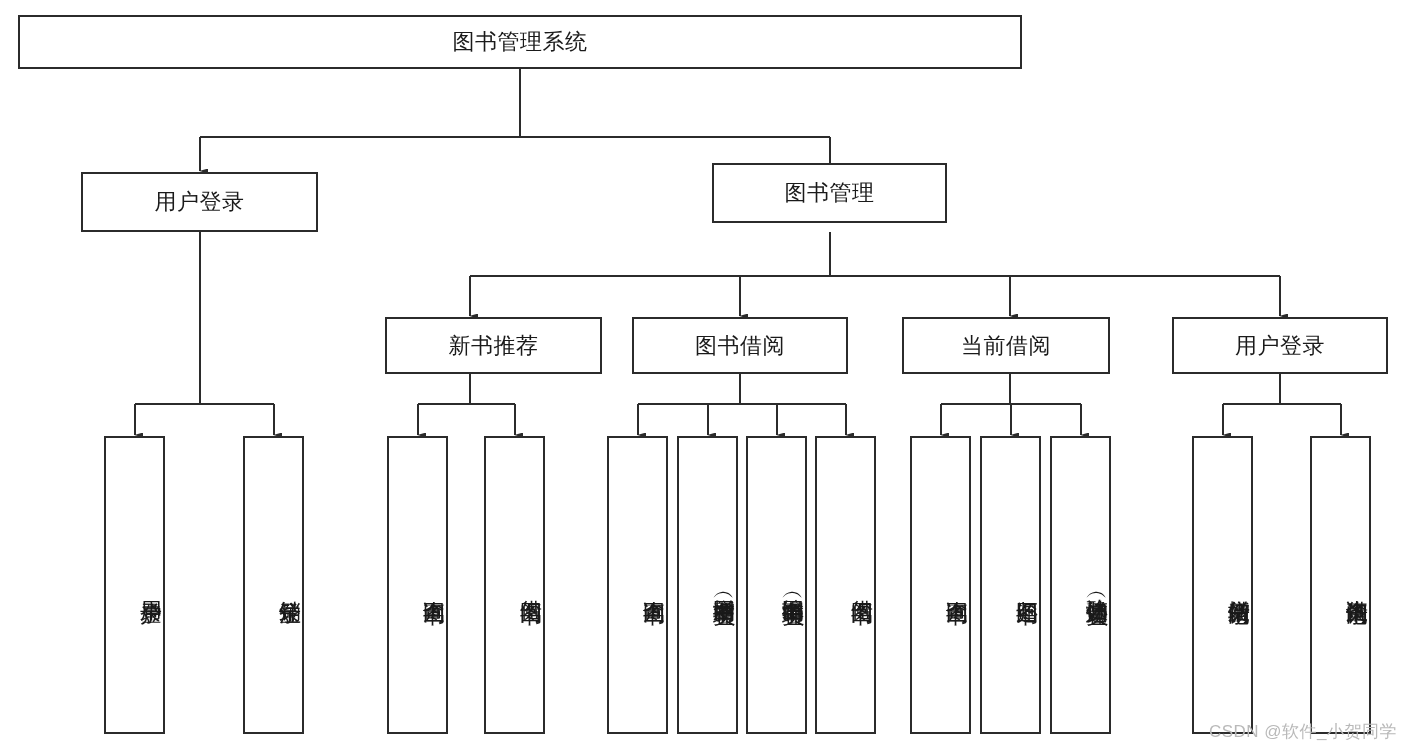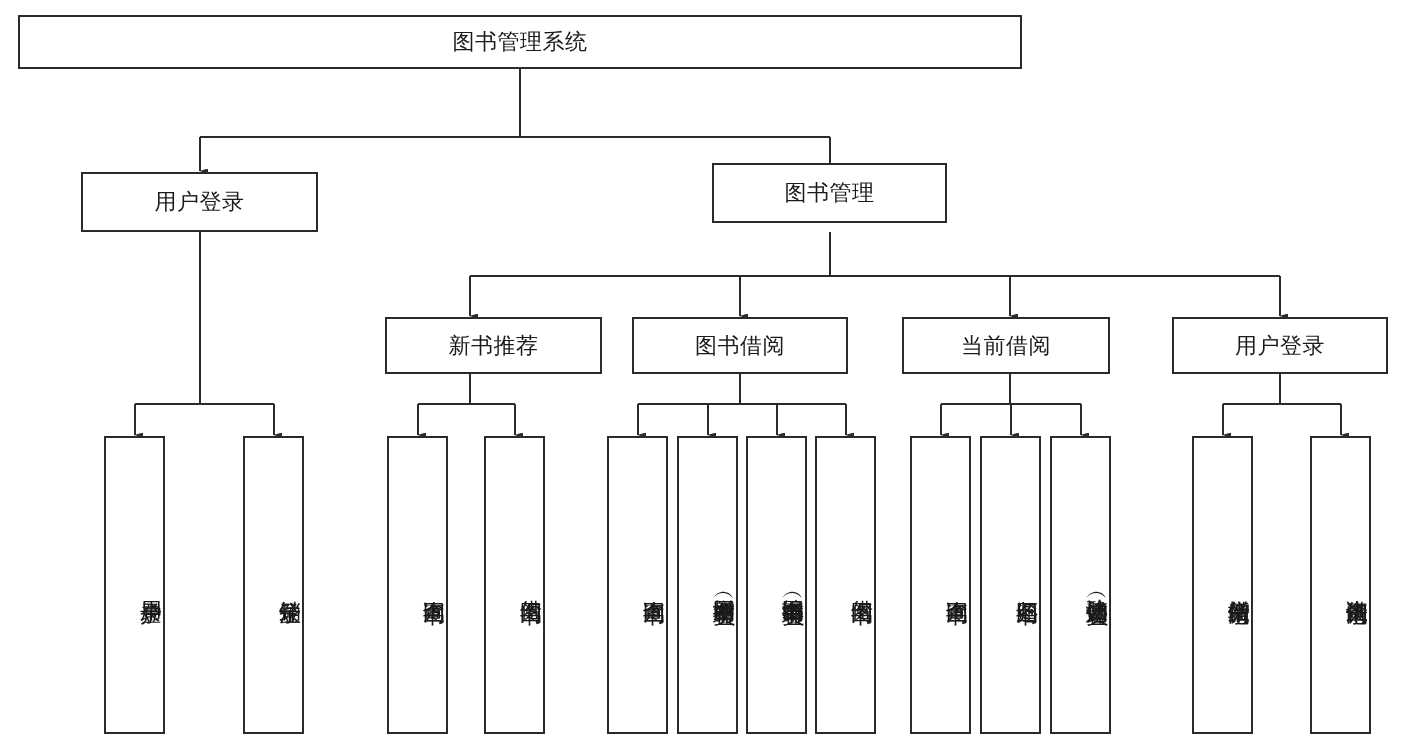--- a/index.html
+++ b/index.html
@@ -167,13 +167,14 @@
       <div class="node vert" style="left: 1050px; top: 436px; width: 61px; height: 298px; border-color: rgb(43, 43, 43); background: rgb(255, 255, 255); color: rgb(26, 26, 26);">
         <span class="nlabel">确认归还（管理员）</span>
       </div>
       <div class="node vert" style="left: 1192px; top: 436px; width: 61px; height: 298px; border-color: rgb(43, 43, 43); background: rgb(255, 255, 255); color: rgb(26, 26, 26);">
         <span class="nlabel">新增借阅记录</span>
       </div>
       <div class="node vert" style="left: 1310px; top: 436px; width: 61px; height: 298px; border-color: rgb(43, 43, 43); background: rgb(255, 255, 255); color: rgb(26, 26, 26);">
         <span class="nlabel">查询借阅记录</span>
       </div>
     </div>
+  <div id="watermark">CSDN @软件_小贺同学</div>
 </div>
 
 </body></html>

